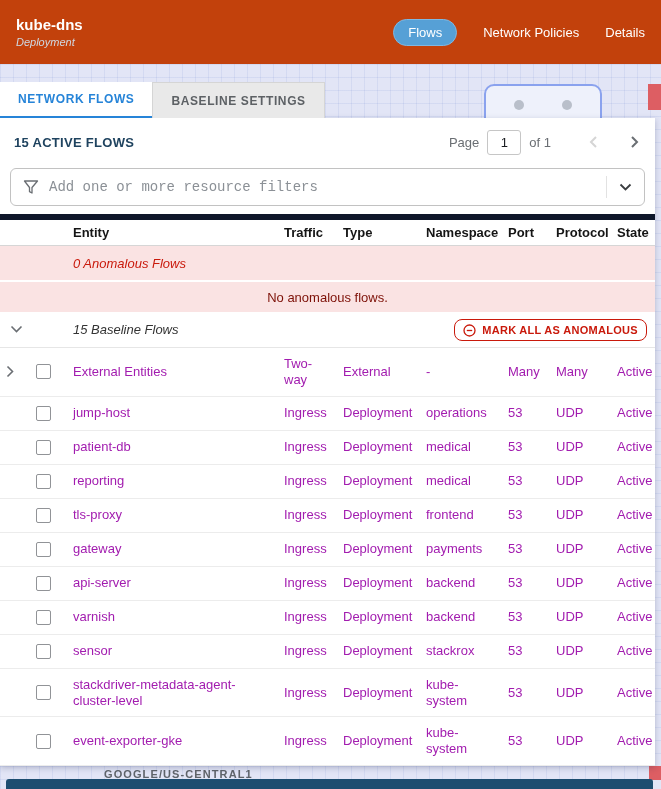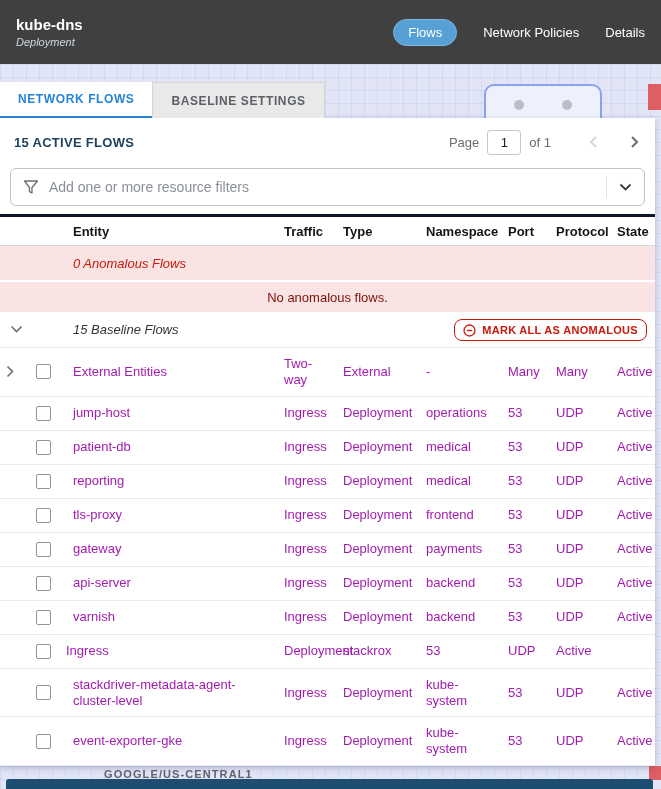--- a/index.html
+++ b/index.html
@@ -35,21 +35,21 @@
     font-size: 11px; font-weight: bold; letter-spacing: 1.1px; color: #5f646a;
   }
   .bottom-bar {
     position: absolute; bottom: 0; left: 6px; width: 647px; height: 10px;
     background: #1d4d70; border-radius: 3px 3px 0 0; z-index: 4;
   }
 
   
   .app-header {
     position: absolute; top: 0; left: 0; width: 661px; height: 64px;
-    background: #404040; display: flex; align-items: center;
+    background: #c2410c; display: flex; align-items: center;
     justify-content: space-between; padding: 0 16px; z-index: 6; gap: 10px;
   }
   .hdr-title { color: #fff; font-size: 15px; font-weight: bold; }
   .hdr-subtitle { color: #cfd9e3; font-size: 11px; font-style: italic; margin-top: 3px; }
   .hdr-nav { display: flex; align-items: center; gap: 26px; }
   .nav-item { color: #fff; font-size: 13px; cursor: pointer; background: none; border: none; font-family: inherit; }
   .nav-item.pill { background: #56a0d6; border: 1px solid #7fb8e2; border-radius: 14px; padding: 5px 14px; }
 
   
   .tabs { position: absolute; top: 82px; left: 0; display: flex; z-index: 5; }
@@ -75,34 +75,34 @@
   }
   .pager-btns { display: flex; align-items: center; gap: 26px; margin-left: 28px; }
   .pager-btn { background: none; border: none; padding: 0; cursor: pointer; display: flex; }
 
   .filter-bar {
     margin: 2px 10px 8px; height: 38px; border: 1px solid #c2c2c2; border-radius: 6px;
     display: flex; align-items: center; padding: 0 12px; gap: 10px; background: #fff;
   }
   .filter-input {
     color: #c2410c; font-size: 14px; flex: 1; border: none; outline: none;
-    font-family: Liberation Sans, sans-serif; background: transparent;
+    font-family: Liberation Mono, monospace; background: transparent;
   }
   .filter-input::placeholder { color: #8b9096; opacity: 1; }
   .filter-right { display: flex; align-items: center; gap: 12px; }
   .filter-divider { width: 1px; height: 22px; background: #e2e2e2; }
 
   
   .thead, .trow, .row-anom-head {
     display: grid;
     grid-template-columns: 32px 34px 218px 59px 83px 82px 48px 61px 1fr;
     align-items: center;
   }
   .thead {
-    height: 32px; border-top: 3px solid #0f172a; border-bottom: 1px solid #d6d6d6;
+    height: 32px; border-top: 6px solid #0f172a; border-bottom: 1px solid #d6d6d6;
     font-weight: bold; font-size: 13px; color: #151515;
   }
   .pad-entity { padding-left: 7px; }
 
   .row-anom-head { height: 34px; background: #fae3e3; }
   .anom-title { grid-column: 3 / span 7; padding-left: 7px; font-size: 13px; font-style: italic; color: #c9190b; }
   .row-anom-empty {
     height: 32px; background: #fae3e3; border-top: 2px solid #fff;
     display: flex; align-items: center; justify-content: center; font-size: 13px; color: #7d1007;
   }
@@ -363,20 +363,21 @@
     <div class="cell">Active</div>
   </div>
 
   <div class="trow">
     <div class="cell caret-cell">
       
     </div>
     <div class="cell check-cell">
       <span class="checkbox"></span>
     </div>
+    <div class="cell entity">sensor</div>
     <div class="cell">Ingress</div>
     <div class="cell">Deployment</div>
     <div class="cell">stackrox</div>
     <div class="cell">53</div>
     <div class="cell">UDP</div>
     <div class="cell">Active</div>
   </div>
 
   <div class="trow">
     <div class="cell caret-cell">

